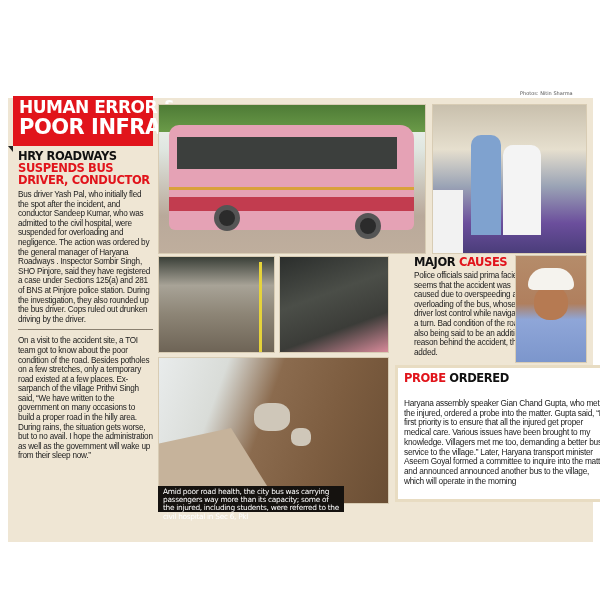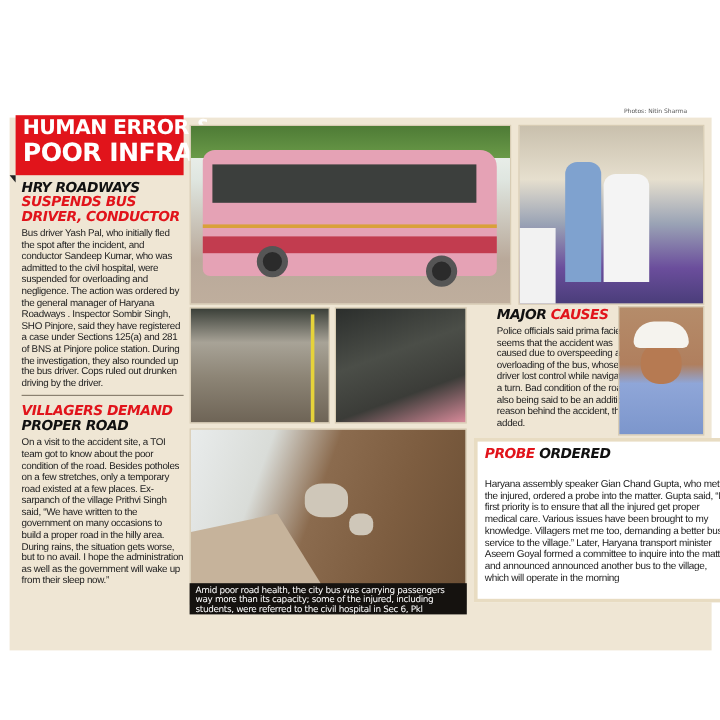--- a/index.html
+++ b/index.html
@@ -10,21 +10,21 @@
 
   .panel { position: absolute; left: 8px; top: 98px; width: 585px; height: 444px; background: #efe6d4; }
 
   .headline-box { position: absolute; left: 13px; top: 96px; width: 140px; height: 50px; background: #e1141b; color: #fff; padding: 3px 6px; }
   .headline-box .l1, .headline-box .l2 { font-family: "DejaVu Sans", sans-serif; font-weight: bold; line-height: 1; letter-spacing: -0.5px; display: block; white-space: nowrap; }
   .headline-box .l1 { font-size: 17px; }
   .headline-box .l2 { font-size: 21px; margin-top: 1px; }
   .headline-fold { position: absolute; left: 8px; top: 146px; width: 0; height: 0; border-top: 6px solid #222; border-left: 5px solid transparent; }
 
   .col-left { position: absolute; left: 18px; top: 150px; width: 135px; }
-  .sub-head { font-family: "DejaVu Sans", sans-serif; font-weight: bold; font-size: 11.5px; line-height: 12px; letter-spacing: -0.4px; color: #111; text-transform: uppercase; font-style: italic; }
+  .sub-head { font-family: "DejaVu Sans", sans-serif; font-weight: bold; font-size: 11.5px; line-height: 12px; letter-spacing: -0.4px; color: #111; text-transform: uppercase; }
   .red { color: #e1141b; }
   .body-text { font-family: Liberation Sans, sans-serif; font-size: 8.2px; line-height: 9.6px; color: #222; letter-spacing: -0.25px; margin-top: 4px; }
   .rule { height: 1px; background: #8a8070; margin: 5px 0 6px; }
 
   .photo { position: absolute; overflow: hidden; border: 1px solid #d8ccb4; }
   .ph-bus { left: 158px; top: 104px; width: 268px; height: 150px; background: linear-gradient(180deg,#4e7b36 0%,#6a9a48 18%,#e8ede8 18%,#dfe6e0 30%,#b9a99a 75%,#bfae9d 100%); }
   .bus-body { position: absolute; left: 10px; top: 20px; width: 245px; height: 105px; background: #e5a2b5; border-radius: 10px 14px 6px 6px; }
   .bus-win { position: absolute; left: 8px; top: 12px; width: 220px; height: 32px; background: #3c3f3d; }
   .bus-stripe1 { position: absolute; left: 0; top: 62px; width: 100%; height: 3px; background: #d9a13a; }
   .bus-stripe2 { position: absolute; left: 0; top: 72px; width: 100%; height: 14px; background: #c23c4f; }
@@ -36,21 +36,21 @@
   .hosp-person { position: absolute; left: 38px; top: 30px; width: 30px; height: 100px; background: #7fa2cf; border-radius: 10px 10px 0 0; }
 
   .ph-int1 { left: 158px; top: 256px; width: 117px; height: 97px; background: linear-gradient(180deg,#3a3f38 0%,#a8a397 30%,#8d8576 60%,#6e6456 100%); }
   .ph-int2 { left: 279px; top: 256px; width: 110px; height: 97px; background: linear-gradient(160deg,#2b2e2c 0%,#4b4e48 40%,#3b3c38 70%,#d88a9a 100%); }
   .yellow-pole { position: absolute; left: 100px; top: 5px; width: 3px; height: 90px; background: #e6d33a; }
 
   .ph-road { left: 158px; top: 357px; width: 231px; height: 147px; background: linear-gradient(110deg,#e9ecec 0%,#d9dcd8 25%,#8b6b4e 45%,#7d5d40 70%,#6a4e34 100%); }
   .road-strip { position: absolute; left: 0; top: 70px; width: 120px; height: 77px; background: #c6b39b; clip-path: polygon(0 20%,60% 0,100% 100%,0 100%); }
   .rock { position: absolute; background: #cfc7b9; border-radius: 40%; }
 
-  .caption { position: absolute; left: 158px; top: 486px; width: 231px; height: 26px; background: #15120f; color: #fff; padding: 2px 5px; font-family: "DejaVu Sans", sans-serif; font-size: 7.4px; line-height: 8.2px; letter-spacing: -0.3px; }
+  .caption { position: absolute; left: 158px; top: 486px; width: 186px; height: 26px; background: #15120f; color: #fff; padding: 2px 5px; font-family: "DejaVu Sans", sans-serif; font-size: 7.4px; line-height: 8.2px; letter-spacing: -0.3px; }
 
   .col-causes { position: absolute; left: 414px; top: 256px; width: 117px; }
   .col-causes .body-text { margin-top: 3px; }
 
   .ph-boy { left: 515px; top: 255px; width: 72px; height: 108px; background: linear-gradient(180deg,#b58c6a 0%,#b07f5e 45%,#8fa6d8 60%,#7c96cc 100%); }
   .bandage { position: absolute; left: 12px; top: 12px; width: 46px; height: 22px; background: #f5f3ee; border-radius: 20px 20px 6px 6px; }
   .face { position: absolute; left: 18px; top: 30px; width: 34px; height: 34px; background: #b67a52; border-radius: 45%; }
 
   .probe-box { position: absolute; left: 395px; top: 365px; width: 225px; height: 137px; background: #ffffff; border: 3px solid #e8dcc2; padding: 4px 6px; }
   .probe-box .body-text { margin-top: 15px; font-size: 8.3px; line-height: 9.7px; }
@@ -68,24 +68,20 @@
 </div>
 <div class="headline-fold"></div>
 
 <div class="col-left">
   <div class="sub-head">
     <span>HRY ROADWAYS</span>
     <span class="red">SUSPENDS BUS DRIVER, CONDUCTOR</span>
   </div>
   <p class="body-text">Bus driver Yash Pal, who initially fled the spot after the incident, and conductor Sandeep Kumar, who was admitted to the civil hospital, were suspended for overloading and negligence. The action was ordered by the general manager of Haryana Roadways . Inspector Sombir Singh, SHO Pinjore, said they have registered a case under Sections 125(a) and 281 of BNS at Pinjore police station. During the investigation, they also rounded up the bus driver. Cops ruled out drunken driving by the driver.</p>
   <div class="rule"></div>
-  <div class="sub-head">
-    <span class="red">VILLAGERS DEMAND</span><br>
-    <span>PROPER ROAD</span>
-  </div>
   <p class="body-text">On a visit to the accident site, a TOI team got to know about the poor condition of the road. Besides potholes on a few stretches, only a temporary road existed at a few places. Ex-sarpanch of the village Prithvi Singh said, “We have written to the government on many occasions to build a proper road in the hilly area. During rains, the situation gets worse, but to no avail. I hope the administration as well as the government will wake up from their sleep now.”</p>
 </div>
 
 <div class="photo ph-bus">
   <div class="bus-body">
     <div class="bus-win"></div>
     <div class="bus-stripe1"></div>
     <div class="bus-stripe2"></div>
   </div>
   <div class="wheel" style="left:55px;top:100px;"></div>

